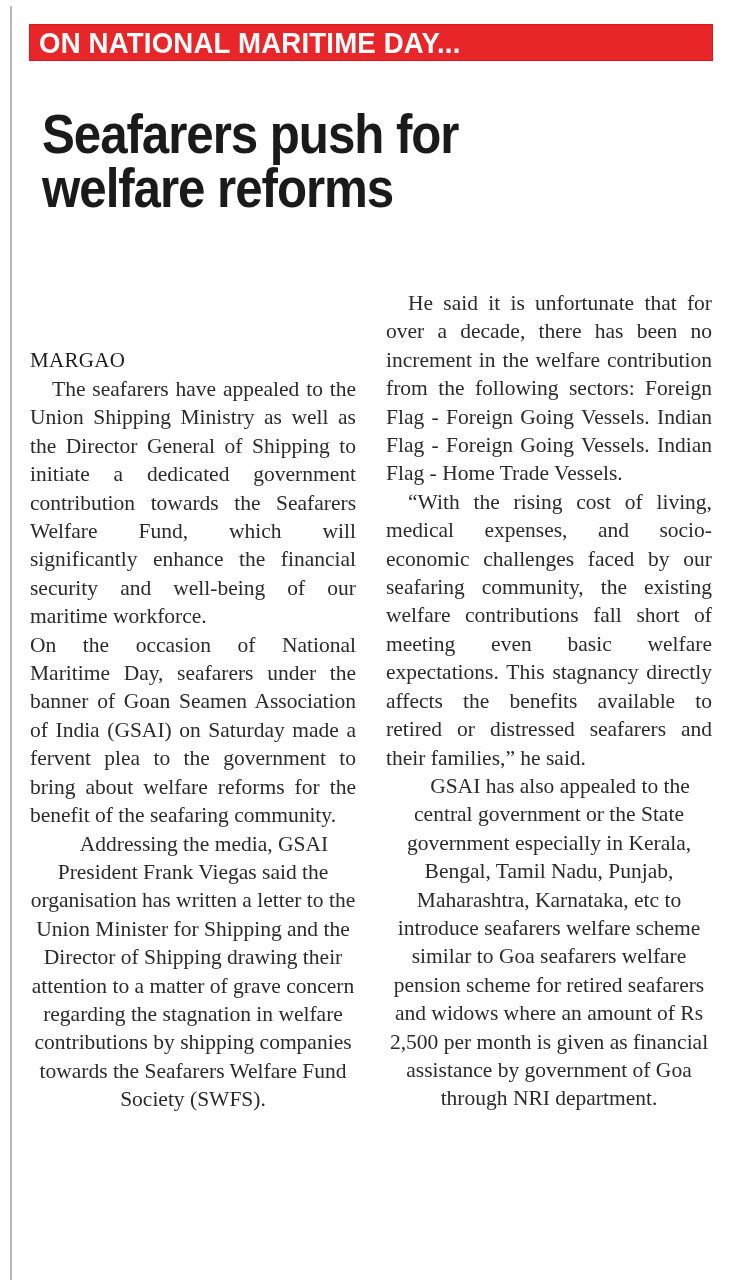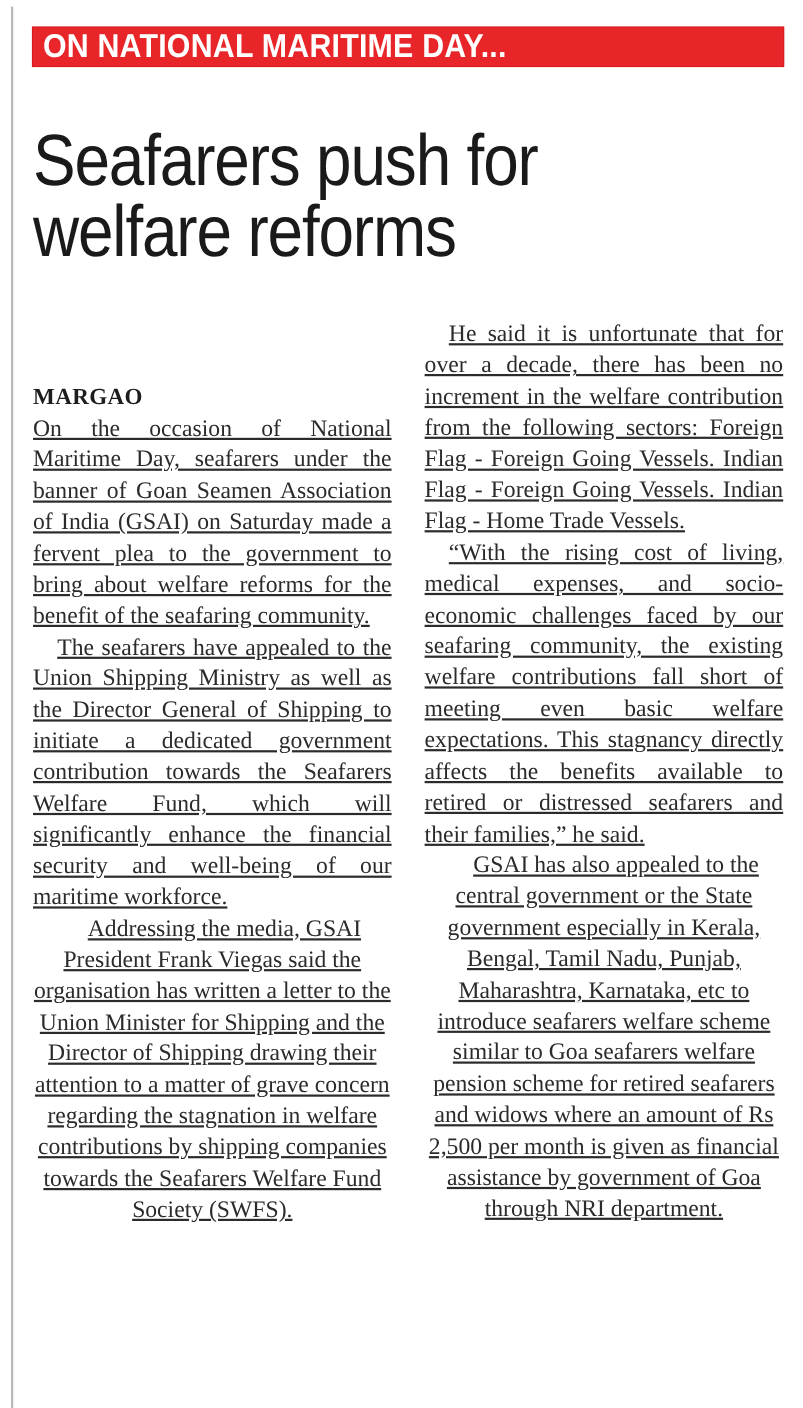--- a/index.html
+++ b/index.html
@@ -56,27 +56,27 @@
     font-weight: bold;
     font-size: 30px;
     letter-spacing: 0.2px;
     white-space: nowrap;
     line-height: 1;
   }
 
   
   .headline {
     position: absolute;
-    left: 0;
+    left: 12px;
     top: 52px;
     width: 682px;
     color: #1a1a1a;
     font-family: "Liberation Sans", "DejaVu Sans", sans-serif;
-    font-weight: normal;
-    font-size: 66px;
+    font-weight: bold;
+    font-size: 56px;
     line-height: 0.98;
     letter-spacing: -1.2px;
   }
   .headline-line {
     display: block;
     transform: scaleX(0.88);
     transform-origin: left center;
     white-space: nowrap;
   }
 
@@ -126,31 +126,30 @@
     line-height: 28.4px;
     color: #2b2b2b;
     text-align: justify;
     text-justify: inter-word;
     hyphens: manual;
   }
   .col-left  { left: 0; }
   .col-right { left: 356px; top: 272px; }
 
   .dateline {
-    font-weight: bold;
+    font-weight: normal;
     font-size: 21px;
     letter-spacing: 0.3px;
     color: #1d1d1d;
     margin: 0 0 1px 0;
     line-height: 27px;
   }
   .para {
     margin: 0;
     text-indent: 22px;
-    text-decoration: underline;
   }
   .para.first { text-indent: 0; }
   .para:last-child { text-align: center; }
 </style>
 </head>
 <body>
 
 <div class="page-rule"></div>
 
 <div class="sheet">
@@ -160,22 +159,22 @@
   </div>
 
   <h1 class="headline">
     <span class="headline-line">Seafarers push for</span>
     <span class="headline-line">welfare reforms</span>
   </h1>
 
 
   <div class="col col-left">
     <div class="dateline">MARGAO</div>
+    <p class="para">The seafarers have appealed to the Union Shipping Ministry as well as the Director General of Shipping to initiate a dedicated government contribution towards the Seafarers Welfare Fund, which will significantly enhance the financial security and well-being of our maritime workforce.</p>
     <p class="para first">On the occasion of National Maritime Day, seafarers under the banner of Goan Seamen Association of India (GSAI) on Saturday made a fervent plea to the government to bring about welfare reforms for the benefit of the seafaring community.</p>
-    <p class="para">The seafarers have appealed to the Union Shipping Ministry as well as the Director General of Shipping to initiate a dedicated government contribution towards the Seafarers Welfare Fund, which will significantly enhance the financial security and well-being of our maritime workforce.</p>
     <p class="para">Addressing the media, GSAI President Frank Viegas said the organisation has written a letter to the Union Minister for Shipping and the Director of Shipping drawing their attention to a matter of grave concern regarding the stagnation in welfare contributions by shipping companies towards the Seafarers Welfare Fund Society (SWFS).</p>
   </div>
 
   <div class="col col-right">
     <p class="para">He said it is unfortunate that for over a decade, there has been no increment in the welfare contribution from the following sectors: Foreign Flag - Foreign Going Vessels. Indian Flag - Foreign Going Vessels. Indian Flag - Home Trade Vessels.</p>
     <p class="para">“With the rising cost of living, medical expenses, and socio-economic challenges faced by our seafaring community, the existing welfare contributions fall short of meeting even basic welfare expectations. This stagnancy directly affects the benefits available to retired or distressed seafarers and their families,” he said.</p>
     <p class="para">GSAI has also appealed to the central government or the State government especially in Kerala, Bengal, Tamil Nadu, Punjab, Maharashtra, Karnataka, etc to introduce seafarers welfare scheme similar to Goa seafarers welfare pension scheme for retired seafarers and widows where an amount of Rs 2,500  per month is given as financial assistance by government of Goa through NRI department.</p>
   </div>
 
 </div>

